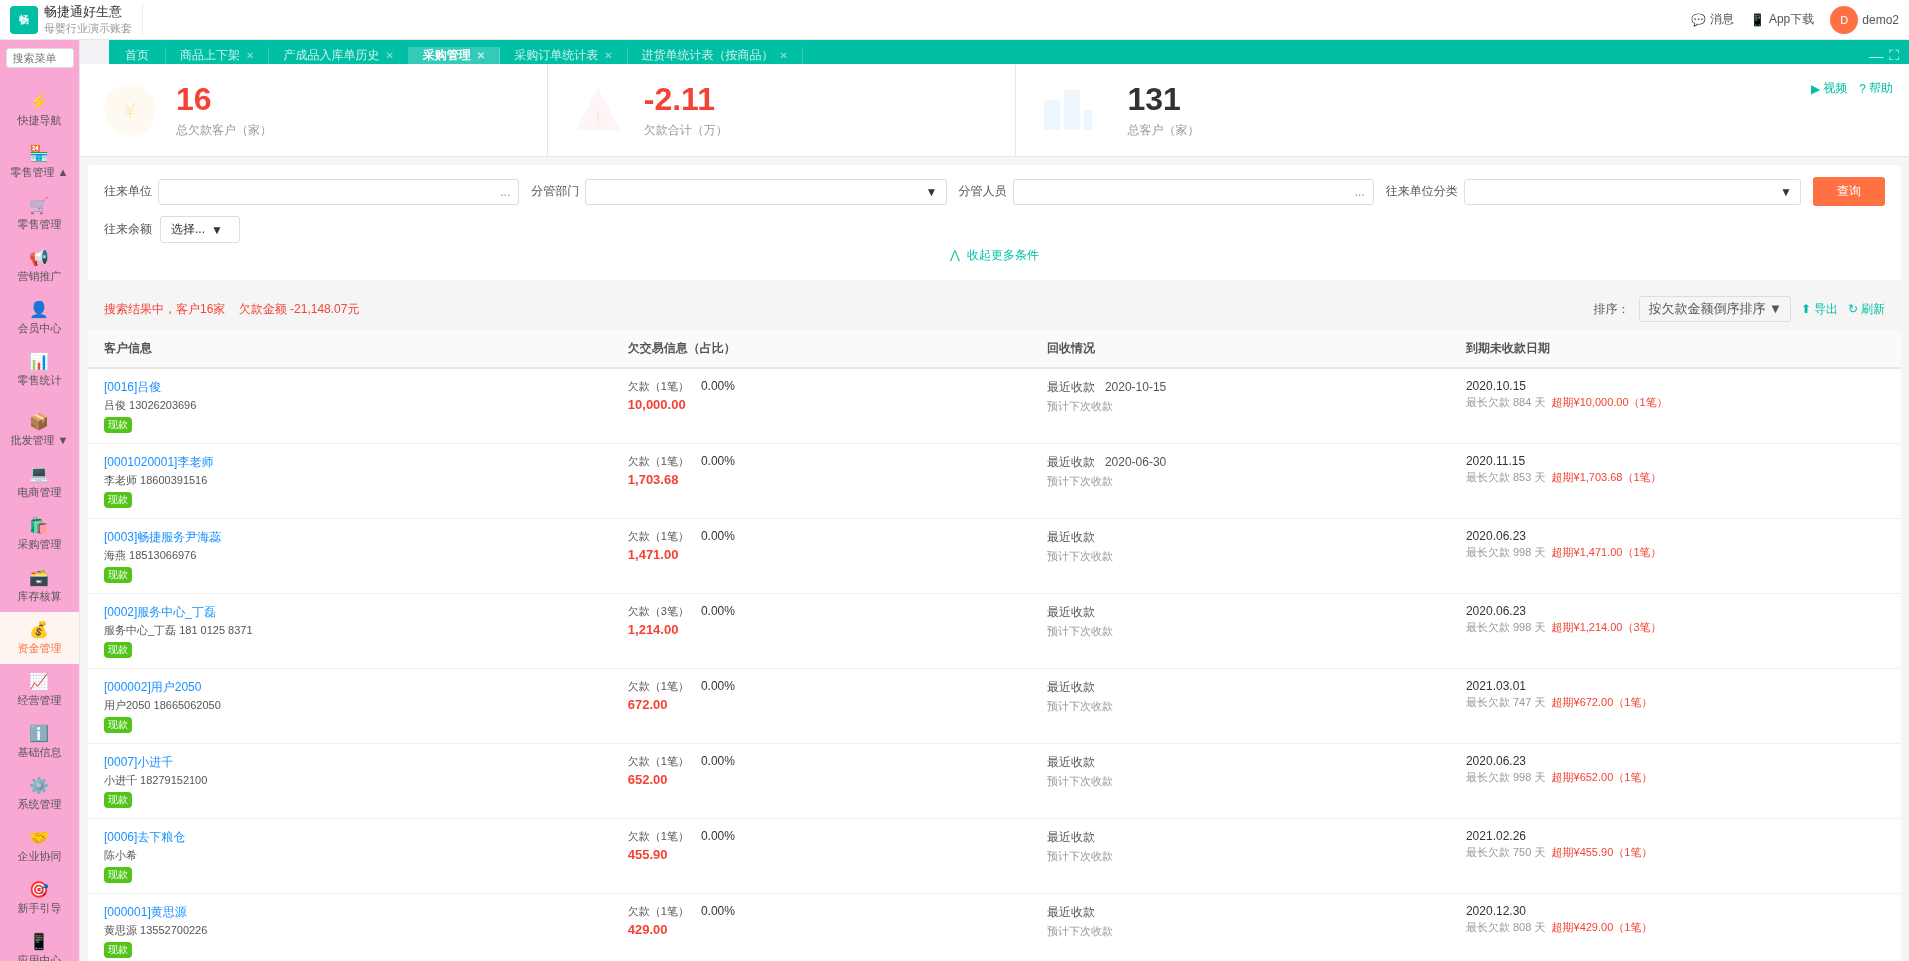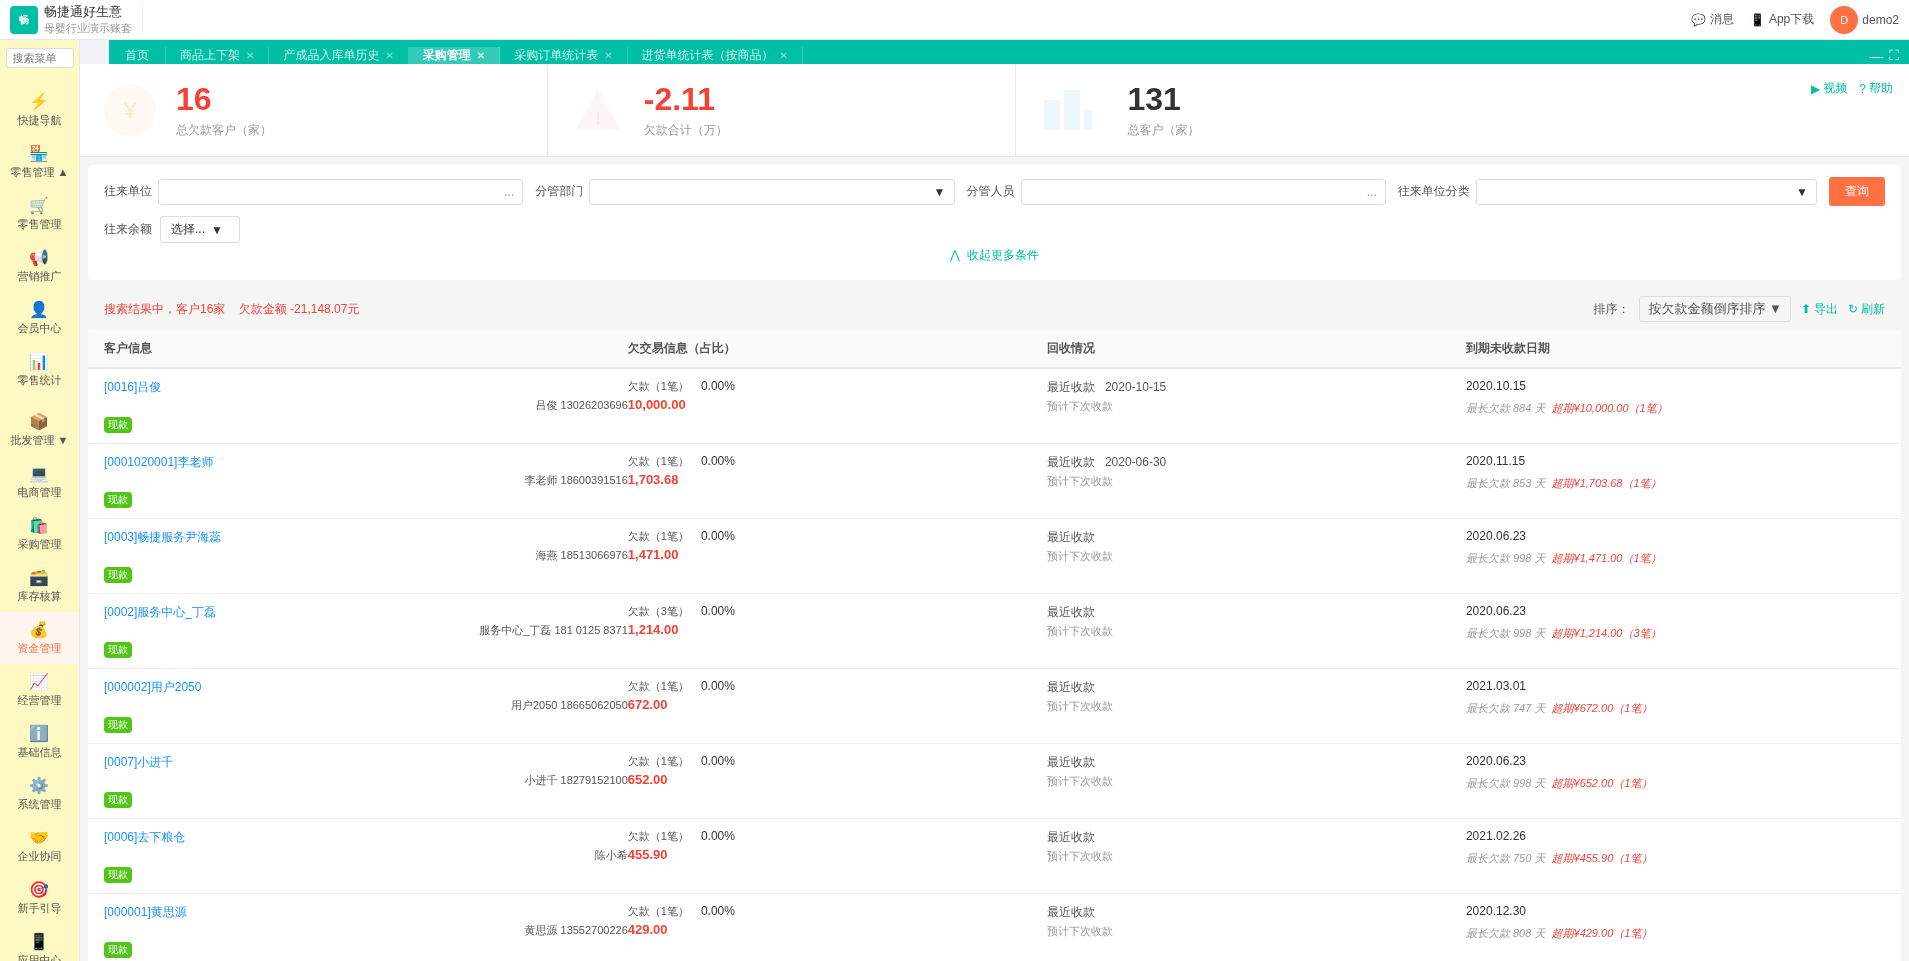--- a/index.html
+++ b/index.html
@@ -13,21 +13,21 @@
     
     .logo-area { display: flex; align-items: center; gap: 6px; padding-right: 10px; border-right: 1px solid #eee; margin-right: 10px; }
     .logo-icon { width: 28px; height: 28px; background: #00bfa5; border-radius: 4px; display: flex; align-items: center; justify-content: center; color: white; font-weight: bold; font-size: 10px; }
     .logo-text { font-size: 13px; color: #333; }
     .logo-subtitle { font-size: 11px; color: #999; }
     .top-right { margin-left: auto; display: flex; align-items: center; gap: 16px; }
     .top-right-item { display: flex; align-items: center; gap: 4px; cursor: pointer; color: #555; font-size: 12px; }
     .avatar { width: 28px; height: 28px; border-radius: 50%; background: #ff7043; display: flex; align-items: center; justify-content: center; color: white; font-size: 11px; }
 
     
-    .sidebar { width: 80px; background: #fef9c3; border-right: 1px solid #e8e8e8; display: flex; flex-direction: column; flex-shrink: 0; overflow-y: auto; }
+    .sidebar { width: 80px; background: #f9a8d4; border-right: 1px solid #e8e8e8; display: flex; flex-direction: column; flex-shrink: 0; overflow-y: auto; }
     .sidebar-item { padding: 8px 4px; text-align: center; cursor: pointer; color: #555; font-size: 11px; }
     .sidebar-item.active { color: #ff7043; background: #fff5f0; }
     .sidebar-item .sidebar-icon { font-size: 16px; margin-bottom: 2px; }
     .sidebar-search { padding: 8px 4px; display: flex; flex-direction: column; align-items: center; }
     .sidebar-search input { width: 68px; border: 1px solid #ddd; border-radius: 3px; padding: 3px 6px; font-size: 11px; }
     .sidebar-divider { height: 1px; background: #f0f0f0; margin: 4px 8px; }
 
     
     .tab-bar { height: 24px; background: #00bfa5; display: flex; align-items: flex-end; flex-shrink: 0; margin-left: 29px; }
     .tab { display: flex; align-items: center; padding: 0 14px; cursor: pointer; color: rgba(255,255,255,0.8); font-size: 12px; gap: 6px; border-right: 1px solid rgba(255,255,255,0.2); white-space: nowrap; }
@@ -57,47 +57,47 @@
     .filter-area { background: #fff; padding: 12px 16px; margin: 8px; border-radius: 4px; }
     .filter-row { display: flex; align-items: center; gap: 12px; margin-bottom: 10px; }
     .filter-item { display: flex; align-items: center; gap: 6px; flex: 1; }
     .filter-label { font-size: 12px; color: #555; white-space: nowrap; }
     .filter-input { flex: 1; border: 1px solid #ddd; border-radius: 3px; padding: 5px 8px; font-size: 12px; display: flex; align-items: center; justify-content: space-between; cursor: pointer; color: #999; }
     .filter-input.has-dots { justify-content: flex-end; }
     .filter-select { flex: 1; border: 1px solid #ddd; border-radius: 3px; padding: 5px 8px; font-size: 12px; display: flex; align-items: center; justify-content: space-between; cursor: pointer; }
     .filter-row2 { display: flex; align-items: center; gap: 12px; }
     .filter-余额 { display: flex; align-items: center; gap: 8px; }
     .select-box { border: 1px solid #ddd; border-radius: 3px; padding: 4px 10px; font-size: 12px; display: flex; align-items: center; gap: 6px; cursor: pointer; min-width: 80px; }
-    .btn-query { background: #ff7043; color: white; border: none; padding: 6px 16px; border-radius: 3px; cursor: pointer; font-size: 12px; }
+    .btn-query { background: #ff7043; color: white; border: none; padding: 6px 24px; border-radius: 3px; cursor: pointer; font-size: 12px; }
     .collapse-bar { text-align: center; padding: 4px; color: #00bfa5; font-size: 12px; cursor: pointer; }
     .collapse-icon { margin-right: 4px; }
 
     
     .results-bar { display: flex; align-items: center; justify-content: space-between; padding: 8px 24px; background: #f5f5f5; }
     .results-info { font-size: 12px; color: #555; }
     .results-info span { color: #f44336; }
     .results-actions { display: flex; gap: 10px; align-items: center; font-size: 12px; color: #555; }
     .sort-select { border: 1px solid #ddd; border-radius: 3px; padding: 3px 8px; font-size: 13px; cursor: pointer; }
     .action-btn { color: #00bfa5; cursor: pointer; display: flex; align-items: center; gap: 3px; }
 
     
     .table-container { background: #fff; margin: 0 8px 8px; border-radius: 4px; overflow: hidden; }
     .table-header { display: grid; grid-template-columns: 2.5fr 2fr 2fr 2fr; background: #fafafa; border-bottom: 2px solid #e8e8e8; padding: 10px 16px; font-size: 12px; font-weight: bold; color: #555; }
     .table-row { display: grid; grid-template-columns: 2.5fr 2fr 2fr 2fr; padding: 10px 16px; border-bottom: 1px solid #f0f0f0; align-items: start; }
     .customer-name { color: #1890ff; cursor: pointer; font-size: 12px; }
-    .customer-sub { font-size: 11px; color: #555; margin-top: 2px; text-align: right; }
+    .customer-sub { font-size: 11px; color: #555; margin-top: 2px; }
     .tag-xian { display: inline-block; background: #52c41a; color: white; border-radius: 4px; padding: 1px 4px; font-size: 10px; margin-top: 4px; }
     .debt-amount { color: #f44336; font-size: 13px; font-weight: bold; }
     .debt-info { font-size: 11px; color: #555; margin-bottom: 3px; }
     .debt-percent { font-size: 12px; color: #333; margin-left: 12px; }
     .debt-cell { display: flex; align-items: flex-start; }
     .recovery-info { font-size: 12px; color: #555; }
     .recovery-next { font-size: 11px; color: #999; margin-top: 3px; }
     .overdue-date { font-size: 12px; color: #333; }
-    .overdue-days { font-size: 11px; color: #999; margin-top: 8px; font-style: italic; }
+    .overdue-days { font-size: 11px; color: #999; margin-top: 2px; }
     .overdue-amount { color: #f44336; cursor: pointer; font-size: 11px; }
   </style>
 </head>
 <body>
 
 <div class="app-wrapper">
 
   <div class="top-bar">
     <div class="logo-area">
       <div class="logo-icon">畅</div>

